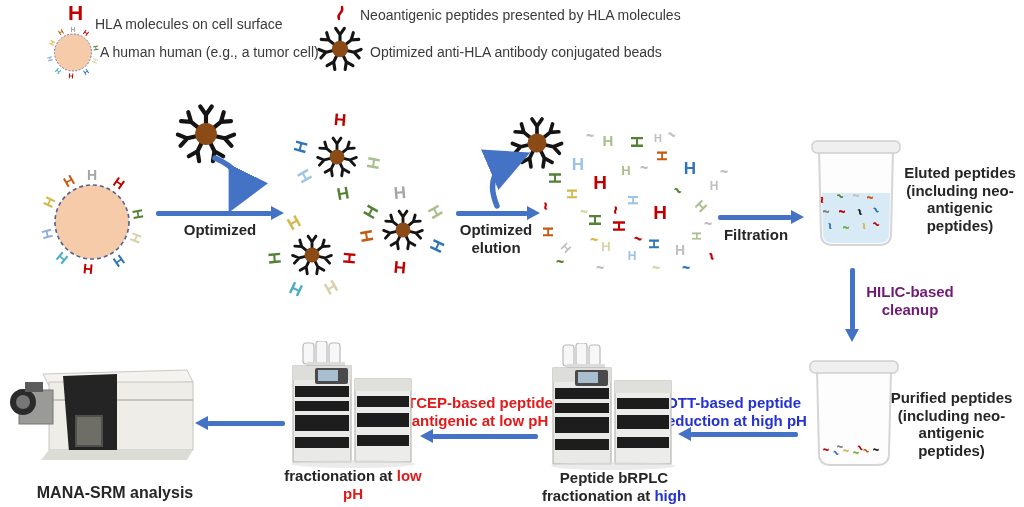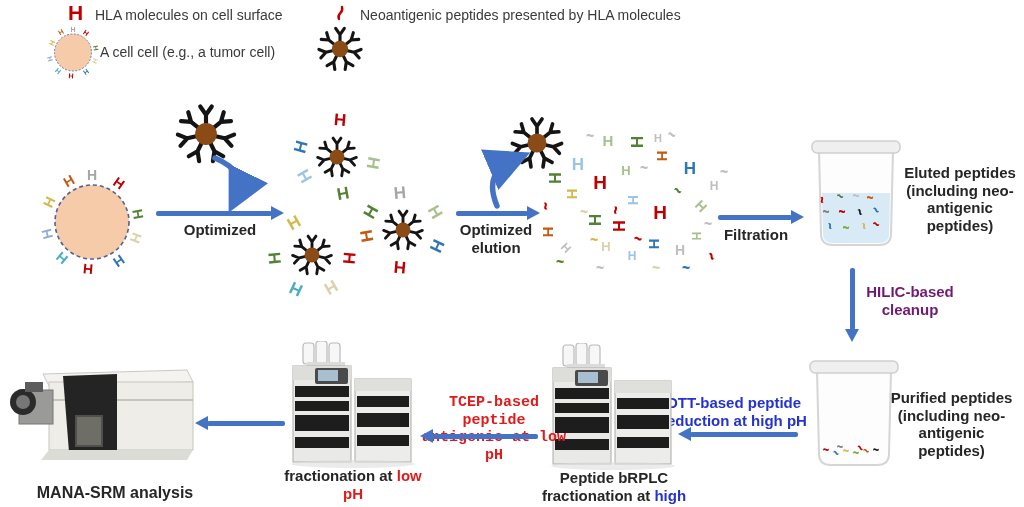--- a/index.html
+++ b/index.html
@@ -29,21 +29,21 @@
   .sq{position:absolute;font-weight:bold;line-height:1;
       transform:translate(-50%,-50%) rotate(var(--r,0deg)) scaleY(1.5);}
   .overlay-svg{position:absolute;left:0;top:0;pointer-events:none;}
 </style>
 </head>
 <body>
 
 <div class="canvas">
 
   <span class="abs" style="left:68px;top:1px;font-size:21px;font-weight:bold;color:#C00000;">H</span>
-  <span class="legend-text" style="left:95px;top:7px;">HLA molecules on cell surface</span>
+  <span class="legend-text" style="left:95px;top:16px;">HLA molecules on cell surface</span>
 
   <span class="abs" style="left:334px;top:4px;">
     <svg width="16" height="18">
         <path d="M5,15 C2,9 10,10 8,3" stroke="#C00000" stroke-width="2.4" fill="none" stroke-linecap="round"></path>
       </svg>
   </span>
   <span class="legend-text" style="left:360px;top:7px;">Neoantigenic peptides presented by HLA molecules</span>
 
   <span class="abs" id="legend-cell" style="left:46px;top:24px;width:56px;height:56px;">
       <svg width="54" height="55" style="position:absolute;left:0;top:0;">
@@ -53,21 +53,21 @@
       <span class="hspan" style="left: 27px; top: 5px; color: rgb(166, 166, 166); font-size: 7px; --r: 0deg;">H</span>
       <span class="hspan" style="left: 40.479px; top: 9.24993px; color: rgb(192, 0, 0); font-size: 7px; --r: 35deg;">H</span>
       <span class="hspan" style="left: 50.143px; top: 24.4193px; color: rgb(84, 130, 53); font-size: 7px; --r: 80deg;">H</span>
       <span class="hspan" style="left: 49.0828px; top: 36.5375px; color: rgb(217, 210, 168); font-size: 7px; --r: 110deg;">H</span>
       <span class="hspan" style="left: 40.479px; top: 47.7501px; color: rgb(46, 117, 182); font-size: 7px; --r: 145deg;">H</span>
       <span class="hspan" style="left: 24.9518px; top: 51.9106px; color: rgb(192, 0, 0); font-size: 7px; --r: 185deg;">H</span>
       <span class="hspan" style="left: 11.8945px; top: 46.502px; color: rgb(75, 172, 198); font-size: 7px; --r: 220deg;">H</span>
       <span class="hspan" style="left: 4.30074px; top: 34.5822px; color: rgb(142, 169, 219); font-size: 7px; --r: 255deg;">H</span>
       <span class="hspan" style="left: 5.70177px; top: 18.5685px; color: rgb(212, 184, 76); font-size: 7px; --r: -65deg;">H</span>
     </span>
-  <span class="legend-text" style="left:100px;top:44px;">A cell cell (e.g., a tumor cell)</span>
+  <span class="legend-text" style="left:100px;top:44px;">A human human (e.g., a tumor cell)</span>
 
   <span class="abs bead-slot" style="left:316px;top:25px;"><svg width="48" height="48" viewBox="-50 -50 100 100">
         <g transform="rotate(0)">
           <path d="M0,-12 L0,-30 M0,-30 L-9,-43 M0,-30 L9,-43" stroke="#141414" stroke-width="6.5" fill="none" stroke-linecap="round"></path>
         </g>
         <g transform="rotate(51)">
           <path d="M0,-12 L0,-30 M0,-30 L-9,-43 M0,-30 L9,-43" stroke="#141414" stroke-width="6.5" fill="none" stroke-linecap="round"></path>
         </g>
         <g transform="rotate(103)">
           <path d="M0,-12 L0,-30 M0,-30 L-9,-43 M0,-30 L9,-43" stroke="#141414" stroke-width="6.5" fill="none" stroke-linecap="round"></path>
@@ -79,20 +79,21 @@
           <path d="M0,-12 L0,-30 M0,-30 L-9,-43 M0,-30 L9,-43" stroke="#141414" stroke-width="6.5" fill="none" stroke-linecap="round"></path>
         </g>
         <g transform="rotate(257)">
           <path d="M0,-12 L0,-30 M0,-30 L-9,-43 M0,-30 L9,-43" stroke="#141414" stroke-width="6.5" fill="none" stroke-linecap="round"></path>
         </g>
         <g transform="rotate(309)">
           <path d="M0,-12 L0,-30 M0,-30 L-9,-43 M0,-30 L9,-43" stroke="#141414" stroke-width="6.5" fill="none" stroke-linecap="round"></path>
         </g>
     <circle r="17" fill="#8A4B16"></circle>
       </svg></span>
+  <span class="legend-text" style="left:370px;top:44px;">Optimized anti-HLA antibody conjugated beads</span>
 
   <div class="abs" id="tumor-cell" style="left:38px;top:166px;width:108px;height:110px;">
       <svg width="108" height="110" style="position:absolute;left:0;top:0;">
     <circle cx="54" cy="56" r="37" fill="#F6CBA9" stroke="#54618F" stroke-width="1.6" stroke-dasharray="4 3"></circle>
       </svg>
       <span class="hspan" style="left: 30.5px; top: 15.2968px; color: rgb(197, 90, 17); font-size: 14px; --r: -30deg;">H</span>
       <span class="hspan" style="left: 54px; top: 9px; color: rgb(166, 166, 166); font-size: 14px; --r: 0deg;">H</span>
       <span class="hspan" style="left: 80.9581px; top: 17.4999px; color: rgb(192, 0, 0); font-size: 14px; --r: 35deg;">H</span>
       <span class="hspan" style="left: 100.286px; top: 47.8385px; color: rgb(84, 130, 53); font-size: 14px; --r: 80deg;">H</span>
       <span class="hspan" style="left: 98.1656px; top: 72.0749px; color: rgb(217, 210, 168); font-size: 14px; --r: 110deg;">H</span>
@@ -394,21 +395,21 @@
     <rect x="74" y="55" width="52" height="11" fill="#1D1D1D"></rect>
     <rect x="74" y="72" width="52" height="14" fill="#1D1D1D"></rect>
     <rect x="74" y="94" width="52" height="11" fill="#1D1D1D"></rect>
     <ellipse cx="70" cy="123" rx="62" ry="4" fill="#DDDDDD" opacity="0.6"></ellipse>
   </svg></div>
   <div class="lbl" style="left:538px;top:469px;width:152px;">
     <div>Peptide bRPLC</div>
     <div><span>fractionation at </span><span class="blue">high pH</span></div>
   </div>
 
-  <div class="lbl red" style="left:418px;top:394px;width:152px;font-family:Liberation Mono, monospace;">
+  <div class="lbl red" style="left:404px;top:394px;width:152px;">
     <div>TCEP-based peptide</div>
       <div>antigenic at low pH</div>
   </div>
   <div class="arr h" style="left:432px;top:434px;width:106px;">
       <i class="head left"></i>
     </div>
 
   <div class="abs hplc-slot" style="left:283px;top:341px;"><svg width="140" height="127" viewBox="0 0 140 127">
     <g fill="#F7F7F7" stroke="#B9B9B9" stroke-width="1.2">
       <rect x="20" y="2" width="11" height="21" rx="3"></rect>

